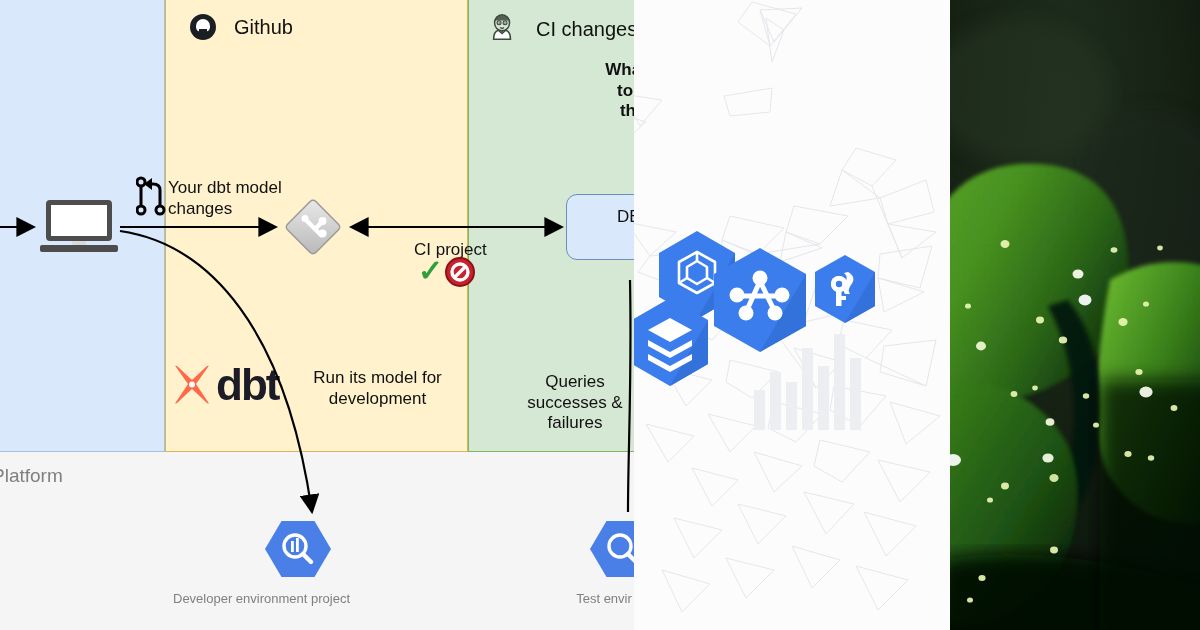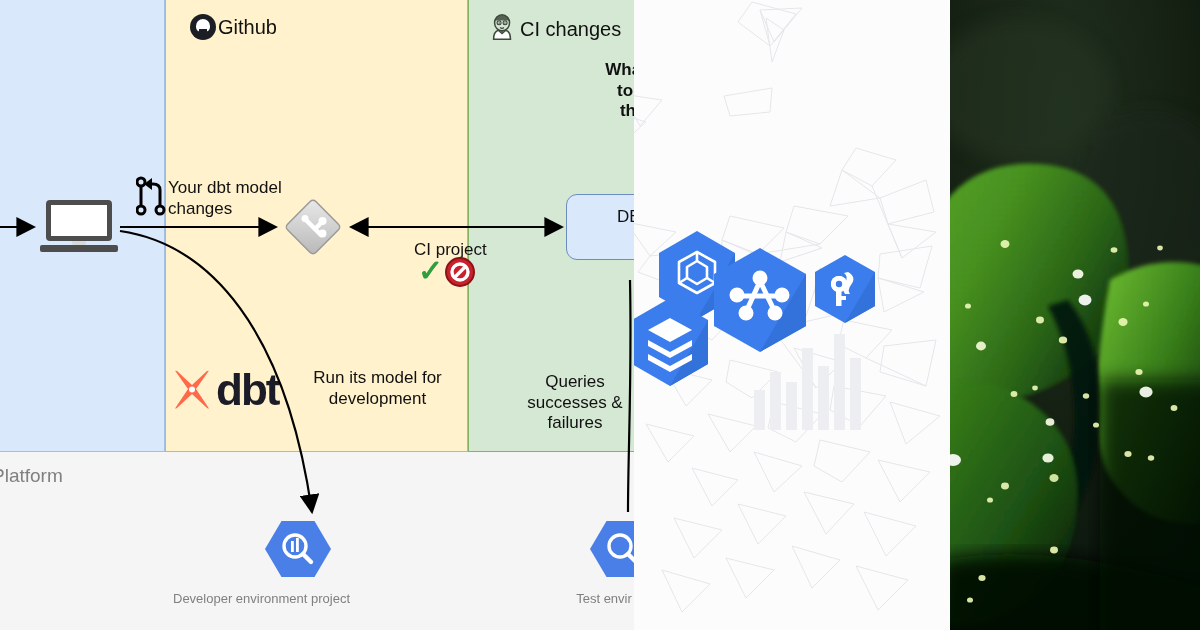--- a/index.html
+++ b/index.html
@@ -7,21 +7,21 @@
   #stage{position:relative;width:1200px;height:630px;overflow:hidden;}
 
   
   #panel-diagram{position:absolute;left:0;top:0;width:634px;height:630px;background:#f5f5f5;overflow:hidden;}
 
   .swim{position:absolute;top:0;height:452px;box-sizing:border-box;}
   #swim-local{left:-40px;width:205px;background:#dae8fc;border:1px solid #9fc1e8;border-top:none;}
   #swim-github{left:165px;width:303px;background:#fff2cc;border:1px solid #d6b656;border-top:none;}
   #swim-ci{left:468px;width:230px;background:#d5e8d4;border:1px solid #82b366;border-top:none;}
 
-  .swim-title{position:absolute;display:flex;align-items:center;gap:2px;font-size:20px;color:#111;white-space:nowrap;}
+  .swim-title{position:absolute;display:flex;align-items:center;gap:18px;font-size:20px;color:#111;white-space:nowrap;}
   #title-github{left:190px;top:14px;}
   #title-ci{left:488px;top:12px;}
 
   
   .gh-mark{width:26px;height:26px;border-radius:50%;background:#1b1f23;position:relative;flex:none;}
   .gh-mark::before{content:"";position:absolute;left:50%;top:5px;transform:translateX(-50%);
      width:14px;height:13px;background:#fff;border-radius:7px 7px 5px 5px;}
   .gh-mark::after{content:"";position:absolute;left:50%;top:15px;transform:translateX(-50%);
      width:8px;height:9px;background:#1b1f23;border-radius:0 0 4px 4px;}
 
@@ -44,21 +44,21 @@
   .pricon{position:absolute;left:136px;top:176px;width:30px;height:40px;}
   .gitdiamond{position:absolute;left:281px;top:195px;width:64px;height:64px;}
 
   .ci-check{position:absolute;left:418px;top:256px;font-size:30px;color:#2e9e3e;font-weight:bold;line-height:1;}
   .ci-block{position:absolute;left:444px;top:256px;width:32px;height:32px;}
 
   .dbtbox{position:absolute;left:566px;top:194px;width:150px;height:66px;background:#dae8fc;
      border:1px solid #6c8ebf;border-radius:11px;box-sizing:border-box;display:flex;align-items:center;
      justify-content:center;text-align:center;font-size:17px;color:#111;line-height:1.2;padding:0 8px;}
 
-  .dbtlogo{position:absolute;left:170px;top:357px;width:125px;height:55px;display:flex;align-items:flex-end;}
+  .dbtlogo{position:absolute;left:170px;top:357px;width:125px;height:55px;display:flex;align-items:center;}
   .dbt-x{width:44px;height:44px;flex:none;}
   .dbt-word{font-size:44px;font-weight:bold;color:#1c1c28;letter-spacing:-2px;line-height:1;margin-left:2px;}
 
   .platform-band{position:absolute;left:0;top:452px;width:634px;height:178px;background:#f5f5f5;}
   .platform-label{position:absolute;left:-8px;top:465px;font-size:19px;color:#808080;}
 
   .gcpnode{position:absolute;text-align:center;}
   #node-dev{left:245px;top:519px;}
   #node-test{left:590px;top:519px;}
   .hexwrap{width:66px;height:60px;margin:0 auto;}

